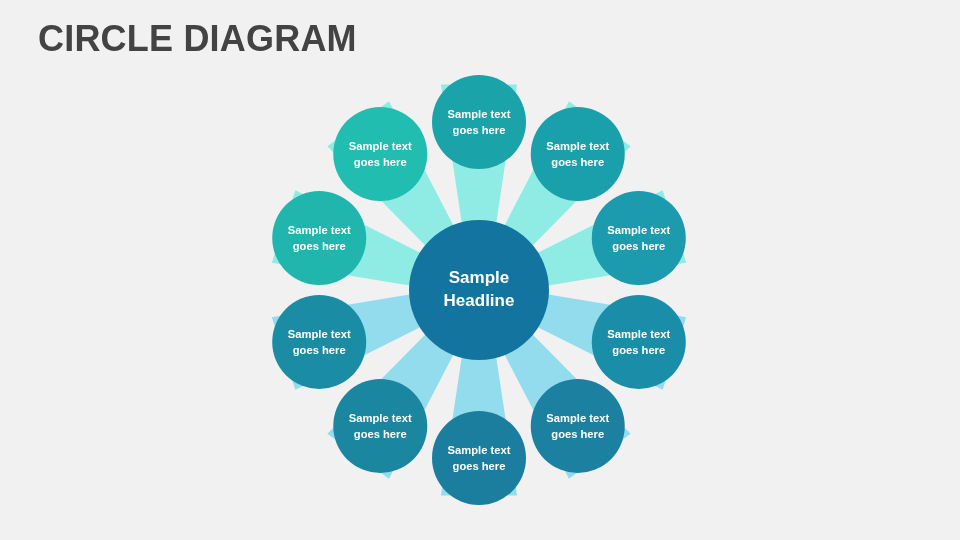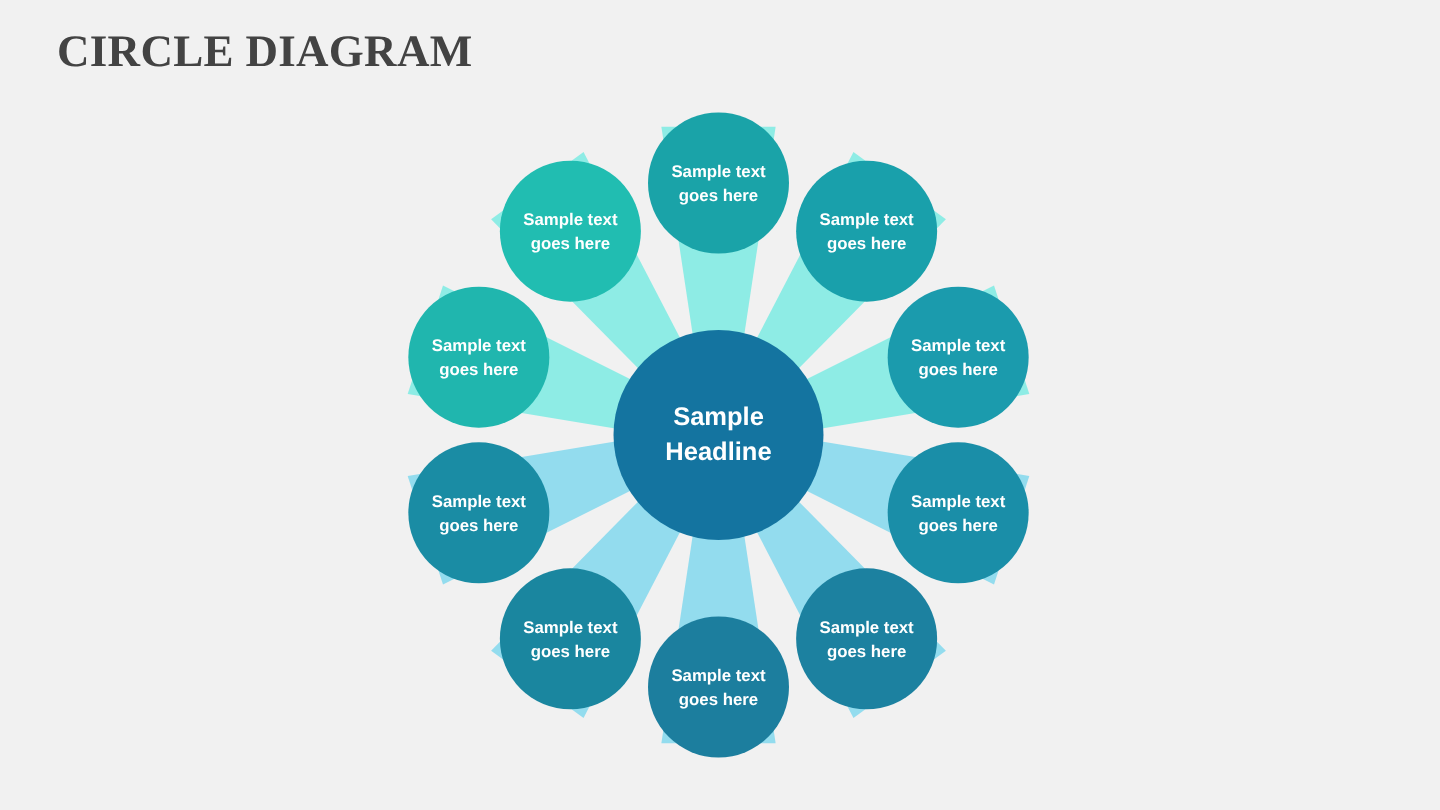--- a/index.html
+++ b/index.html
@@ -16,25 +16,25 @@
   }
   #slide {
     position: absolute;
     inset: 0;
     background: #f1f1f1;
   }
   #page-title {
     position: absolute;
     left: 38px;
     top: 18px;
-    font-size: 30px;
+    font-size: 36px;
     font-weight: bold;
     letter-spacing: 0.2px;
     color: #434343;
-    font-family: Liberation Serif, serif;
+    font-family: Liberation Sans, sans-serif;
     white-space: nowrap;
   }
   #diagram-svg {
     position: absolute;
     left: 0;
     top: 0;
     width: 960px;
     height: 540px;
     display: block;
   }

